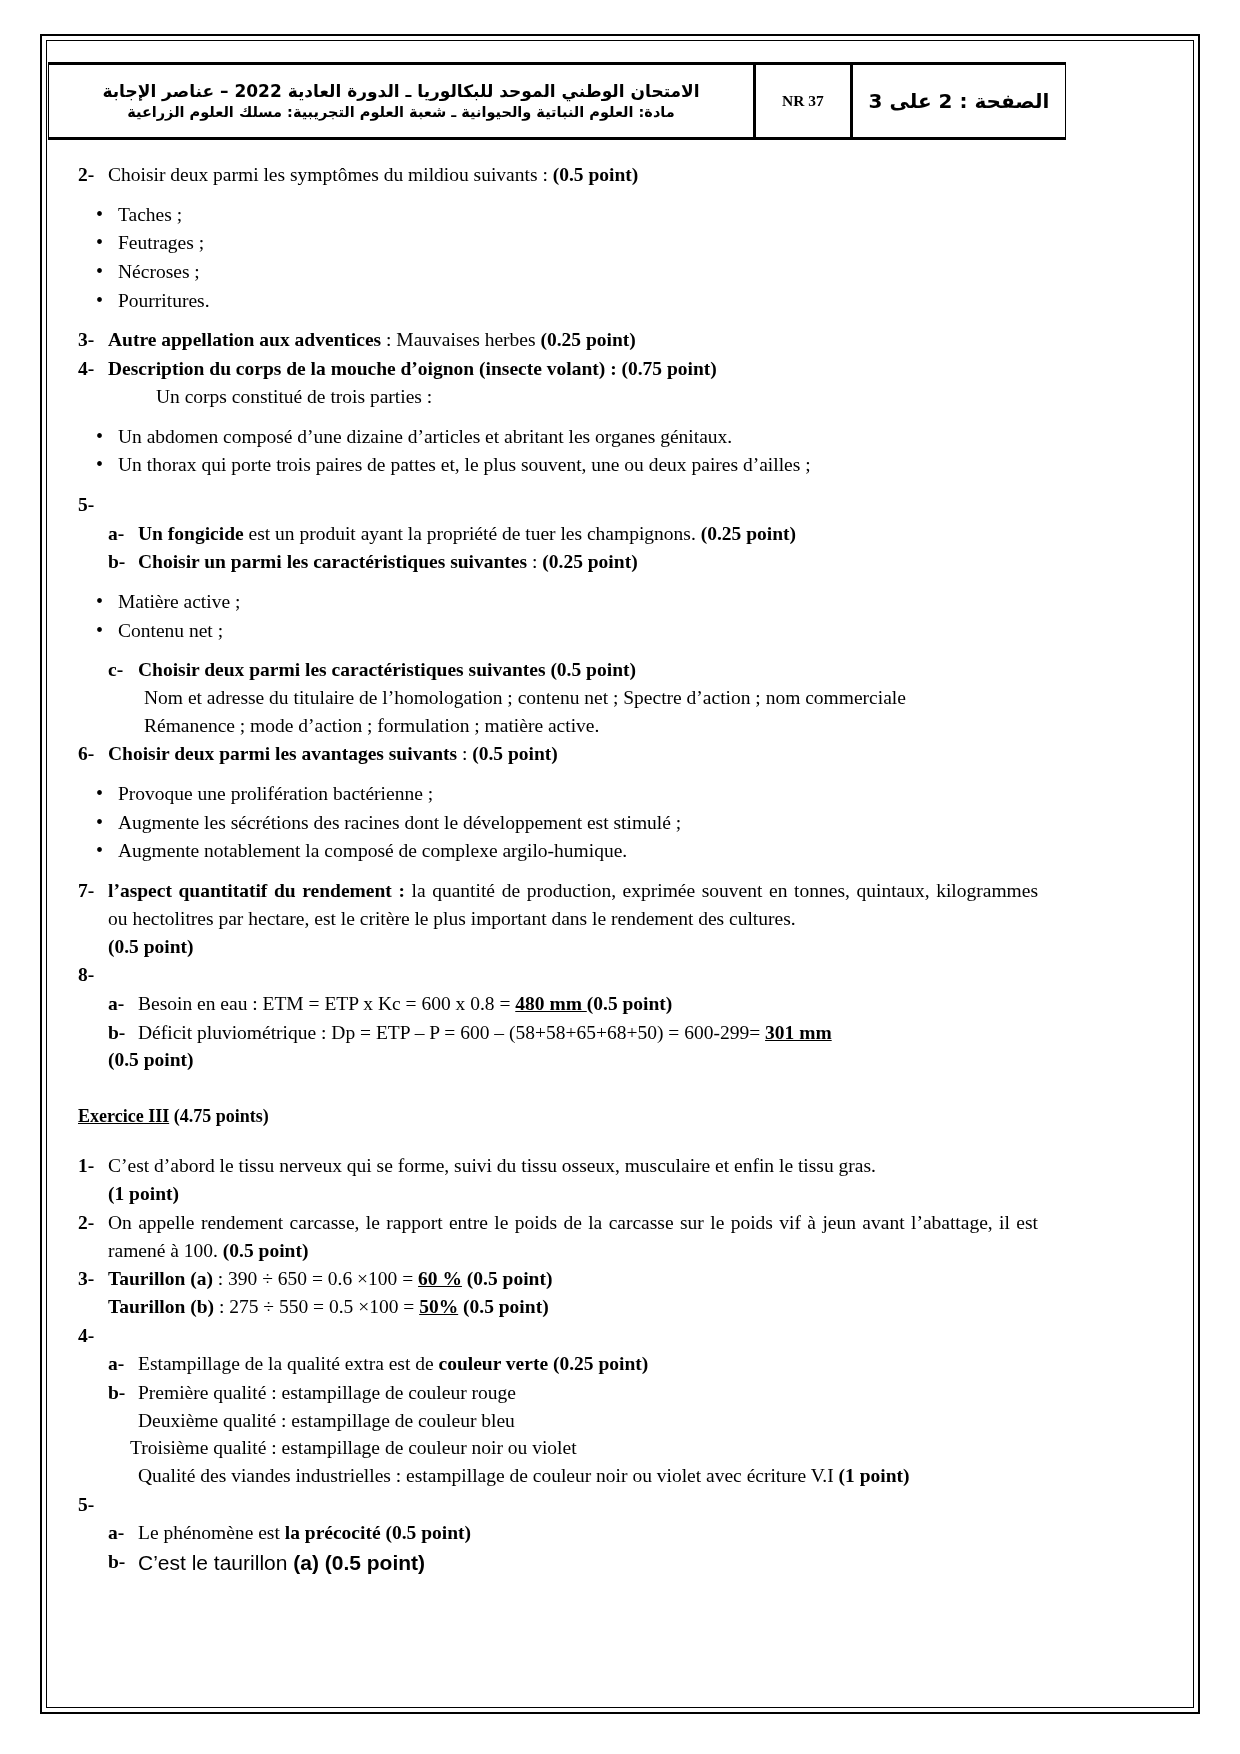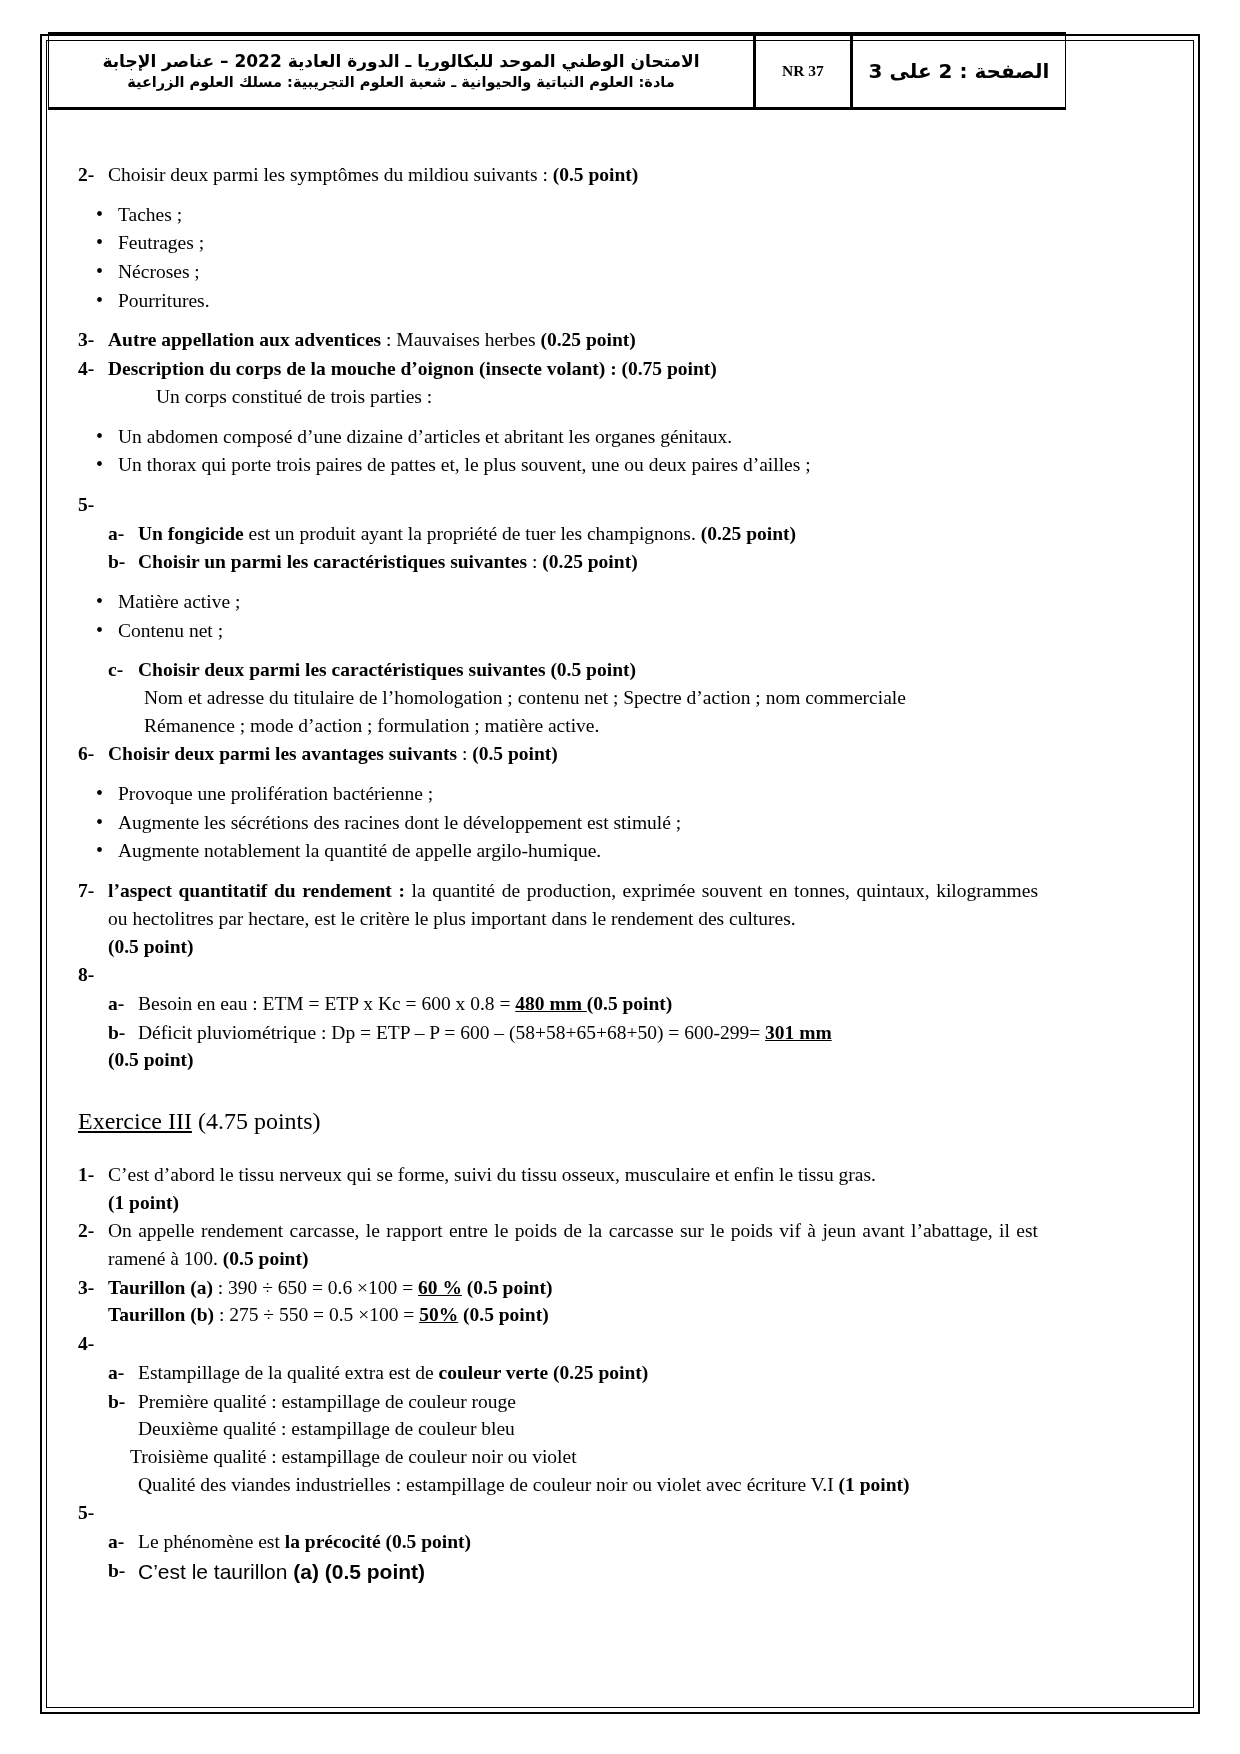--- a/index.html
+++ b/index.html
@@ -32,21 +32,21 @@
     right: 4px;
     bottom: 4px;
     border: 1px solid #000;
     box-sizing: border-box;
   }
 
   
   #header-table {
     position: absolute;
     left: 48px;
-    top: 32px;
+    top: 62px;
     width: 1018px;
     height: 78px;
     border-collapse: collapse;
     table-layout: fixed;
   }
   #header-table td {
     border: 1px solid #000;
     padding: 0 6px;
     vertical-align: middle;
   }
@@ -160,22 +160,22 @@
   .plain-indent4 { margin-left: 66px; }
 
   b, .b { font-weight: bold; }
   .u { text-decoration: underline; }
 
   .just { text-align: justify; }
   .gap-md { height: 22px; }
   .gap-lg { height: 30px; }
 
   .ex-title {
-    font-weight: normal;
-    font-size: 24px;
+    font-weight: bold;
+    font-size: 18px;
   }
   .ex-title .u { text-decoration: underline; }
 
   .sans-tail {
     font-family: Liberation Sans, sans-serif;
     font-size: 21px;
   }
 </style>
 </head>
 <body>
@@ -247,21 +247,21 @@
   <div class="plain-indent4">Nom et adresse du titulaire de l’homologation ; contenu net ; Spectre d’action ; nom commerciale</div>
   <div class="plain-indent4">Rémanence ; mode d’action ; formulation ; matière active.</div>
 
   <div class="item">
     <span class="num">6-</span>
     <span class="txt"><b>Choisir deux parmi les avantages suivants</b><span> : </span><b>(0.5 point)</b></span>
   </div>
   <ul class="bul bul-i1">
     <li>Provoque une prolifération bactérienne ;</li>
     <li>Augmente les sécrétions des racines dont le développement est stimulé ;</li>
-    <li>Augmente notablement la quantité de appelle argilo-humique.</li>
+    <li>Augmente notablement la composé de complexe argilo-humique.</li>
   </ul>
 
   <div class="item">
     <span class="num">7-</span>
     <span class="txt just"><b>l’aspect quantitatif du rendement :</b><span> la quantité de production, exprimée souvent en tonnes, quintaux, kilogrammes ou hectolitres par hectare, est le critère le plus important dans le rendement des cultures.</span></span>
   </div>
   <div style="margin-left:30px"><b>(0.5 point)</b></div>
 
   <div class="item">
     <span class="num">8-</span>

